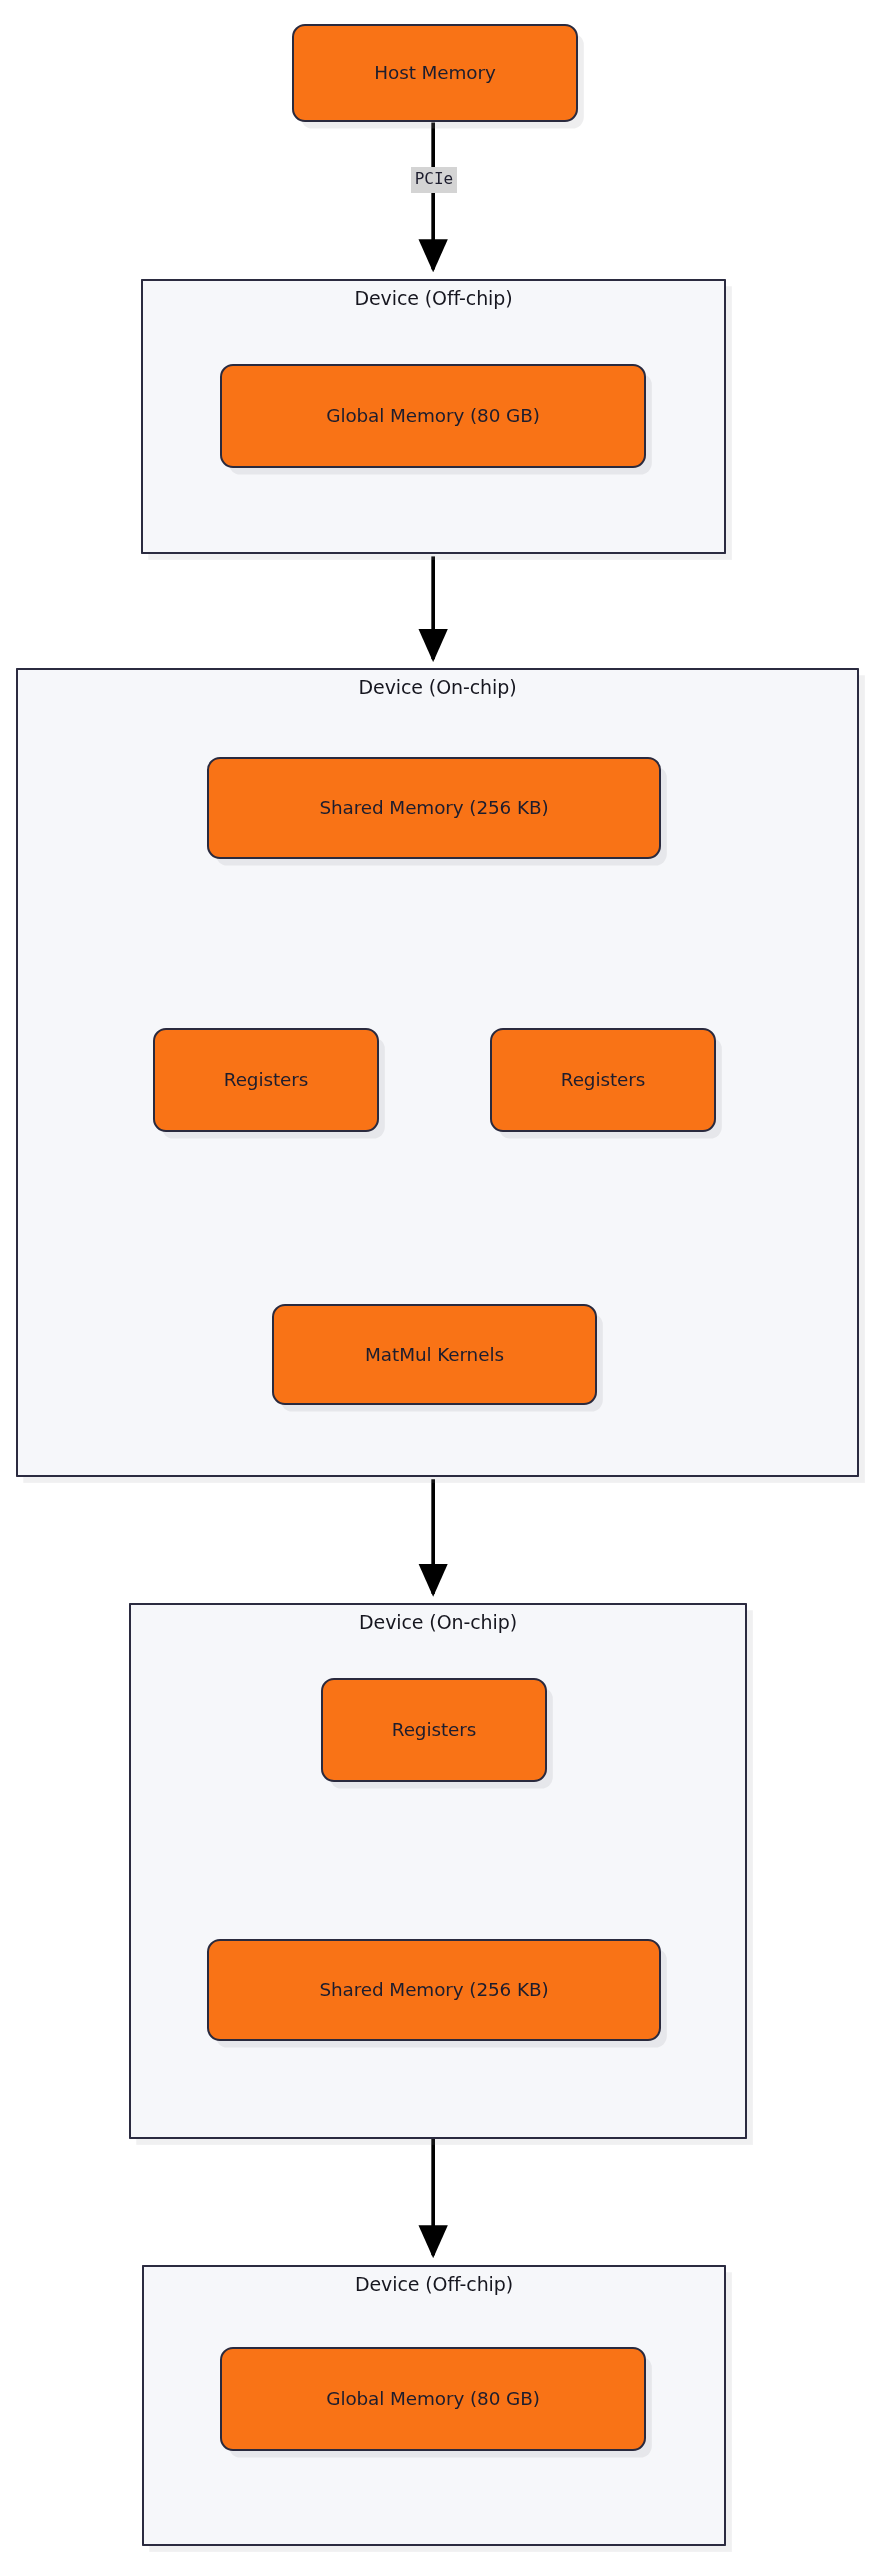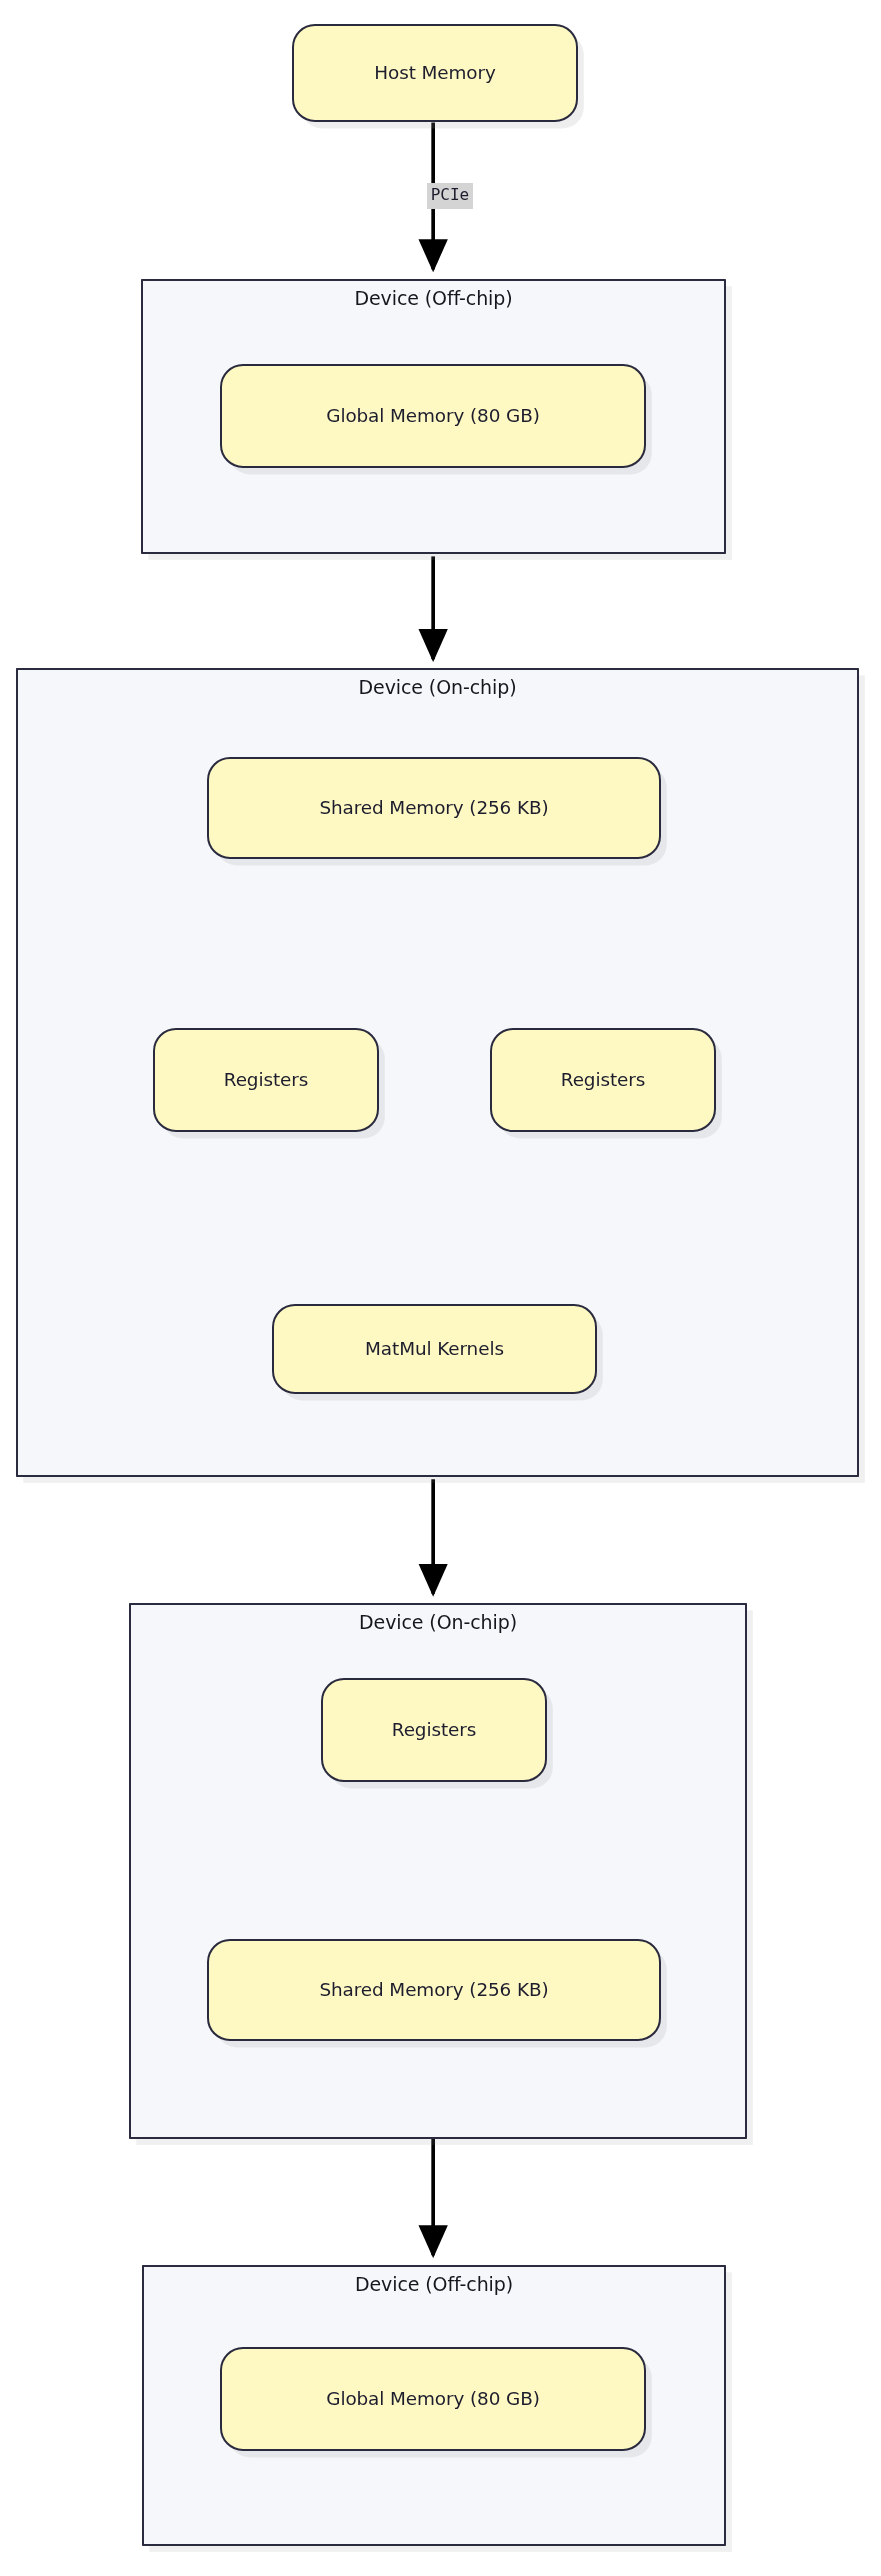--- a/index.html
+++ b/index.html
@@ -50,23 +50,23 @@
     color: #16161f;
     font-family: "DejaVu Sans", sans-serif;
     letter-spacing: -0.1px;
     white-space: nowrap;
   }
 
   
   .node {
     position: absolute;
     box-sizing: border-box;
-    background: #fef9c3;
+    background: #f97316;
     border: 2.9px solid #2a2a3e;
-    border-radius: 23px;
+    border-radius: 13px;
     display: flex;
     align-items: center;
     justify-content: center;
     box-shadow: 7.3px 8px 0 -1.5px rgba(155,155,163,0.17);
     z-index: 4;
   }
   .node-label {
     font-size: 18.4px;
     line-height: 1.15;
     color: #1d1d2e;
@@ -134,21 +134,21 @@
 
     <g>
       <path d="M590,2912 L590,3071" stroke="#000000" stroke-width="5" fill="none" marker-end="url(#arrowhead)"></path>
     </g>
   </svg>
 
   <div class="node" style="left:292px; top:23.5px; width:286px; height:98px;">
     <span class="node-label">Host Memory</span>
   </div>
 
-  <div class="edge-label" style="left:427px; top:167px;margin-top:16px;">PCIe</div>
+  <div class="edge-label" style="left:411px; top:167px;">PCIe</div>
 
   <div class="cluster" style="left:141px; top:279px; width:585px; height:275px;">
     <div class="cluster-title">Device (Off-chip)</div>
   </div>
 
   <div class="node" style="left:220px; top:364px; width:426px; height:104px;">
     <span class="node-label">Global Memory (80 GB)</span>
   </div>
 
   <div class="cluster" style="left:16px; top:668px; width:843px; height:809px;">
@@ -160,21 +160,21 @@
   </div>
 
   <div class="node" style="left:153px; top:1028px; width:226px; height:104px;">
     <span class="node-label">Registers</span>
   </div>
 
   <div class="node" style="left:490px; top:1028px; width:226px; height:104px;">
     <span class="node-label">Registers</span>
   </div>
 
-  <div class="node" style="left:272px; top:1304px; width:325px; height:90px;">
+  <div class="node" style="left:272px; top:1304px; width:325px; height:101px;">
     <span class="node-label">MatMul Kernels</span>
   </div>
 
   <div class="cluster" style="left:129px; top:1603px; width:618px; height:536px;">
     <div class="cluster-title">Device (On-chip)</div>
   </div>
 
   <div class="node" style="left:321px; top:1678px; width:226px; height:104px;">
     <span class="node-label">Registers</span>
   </div>

